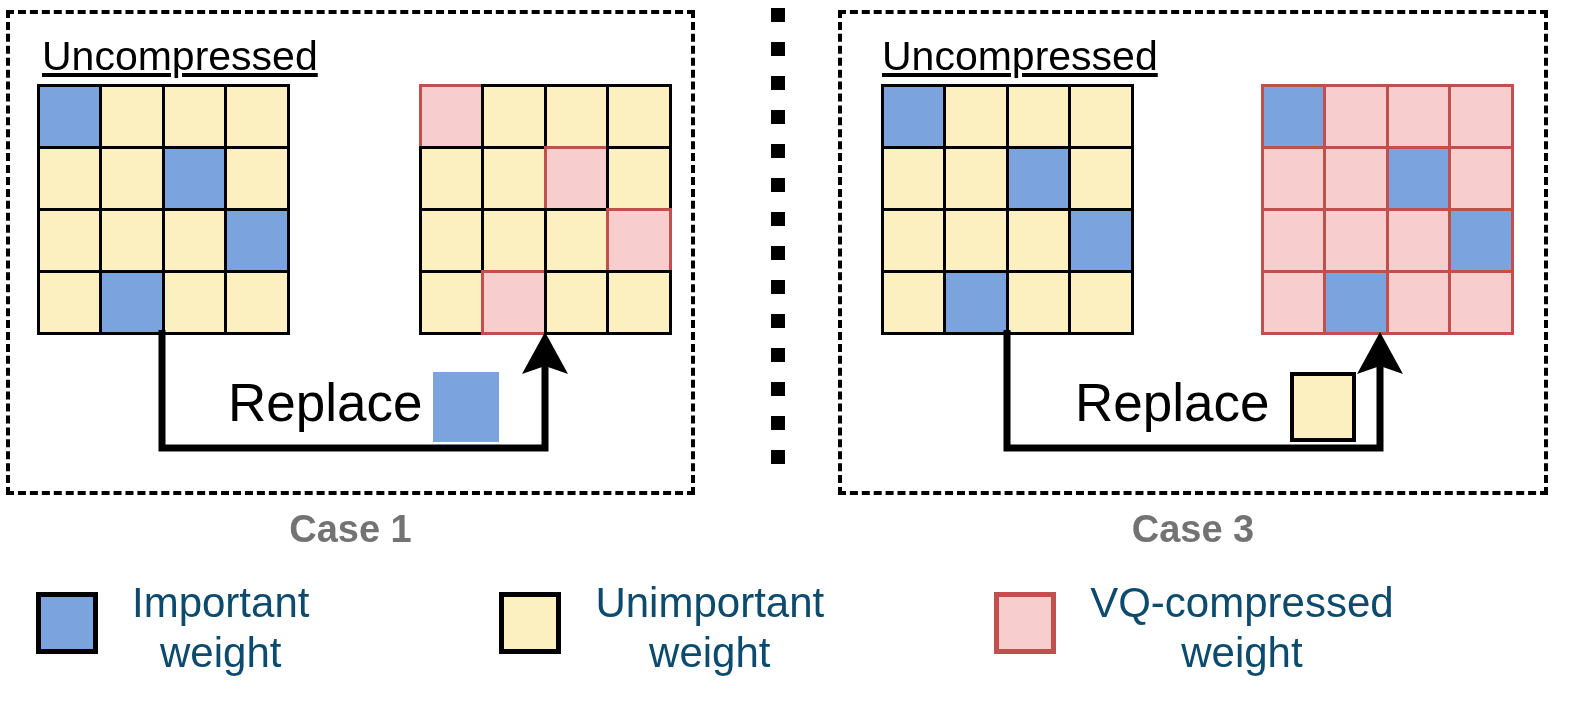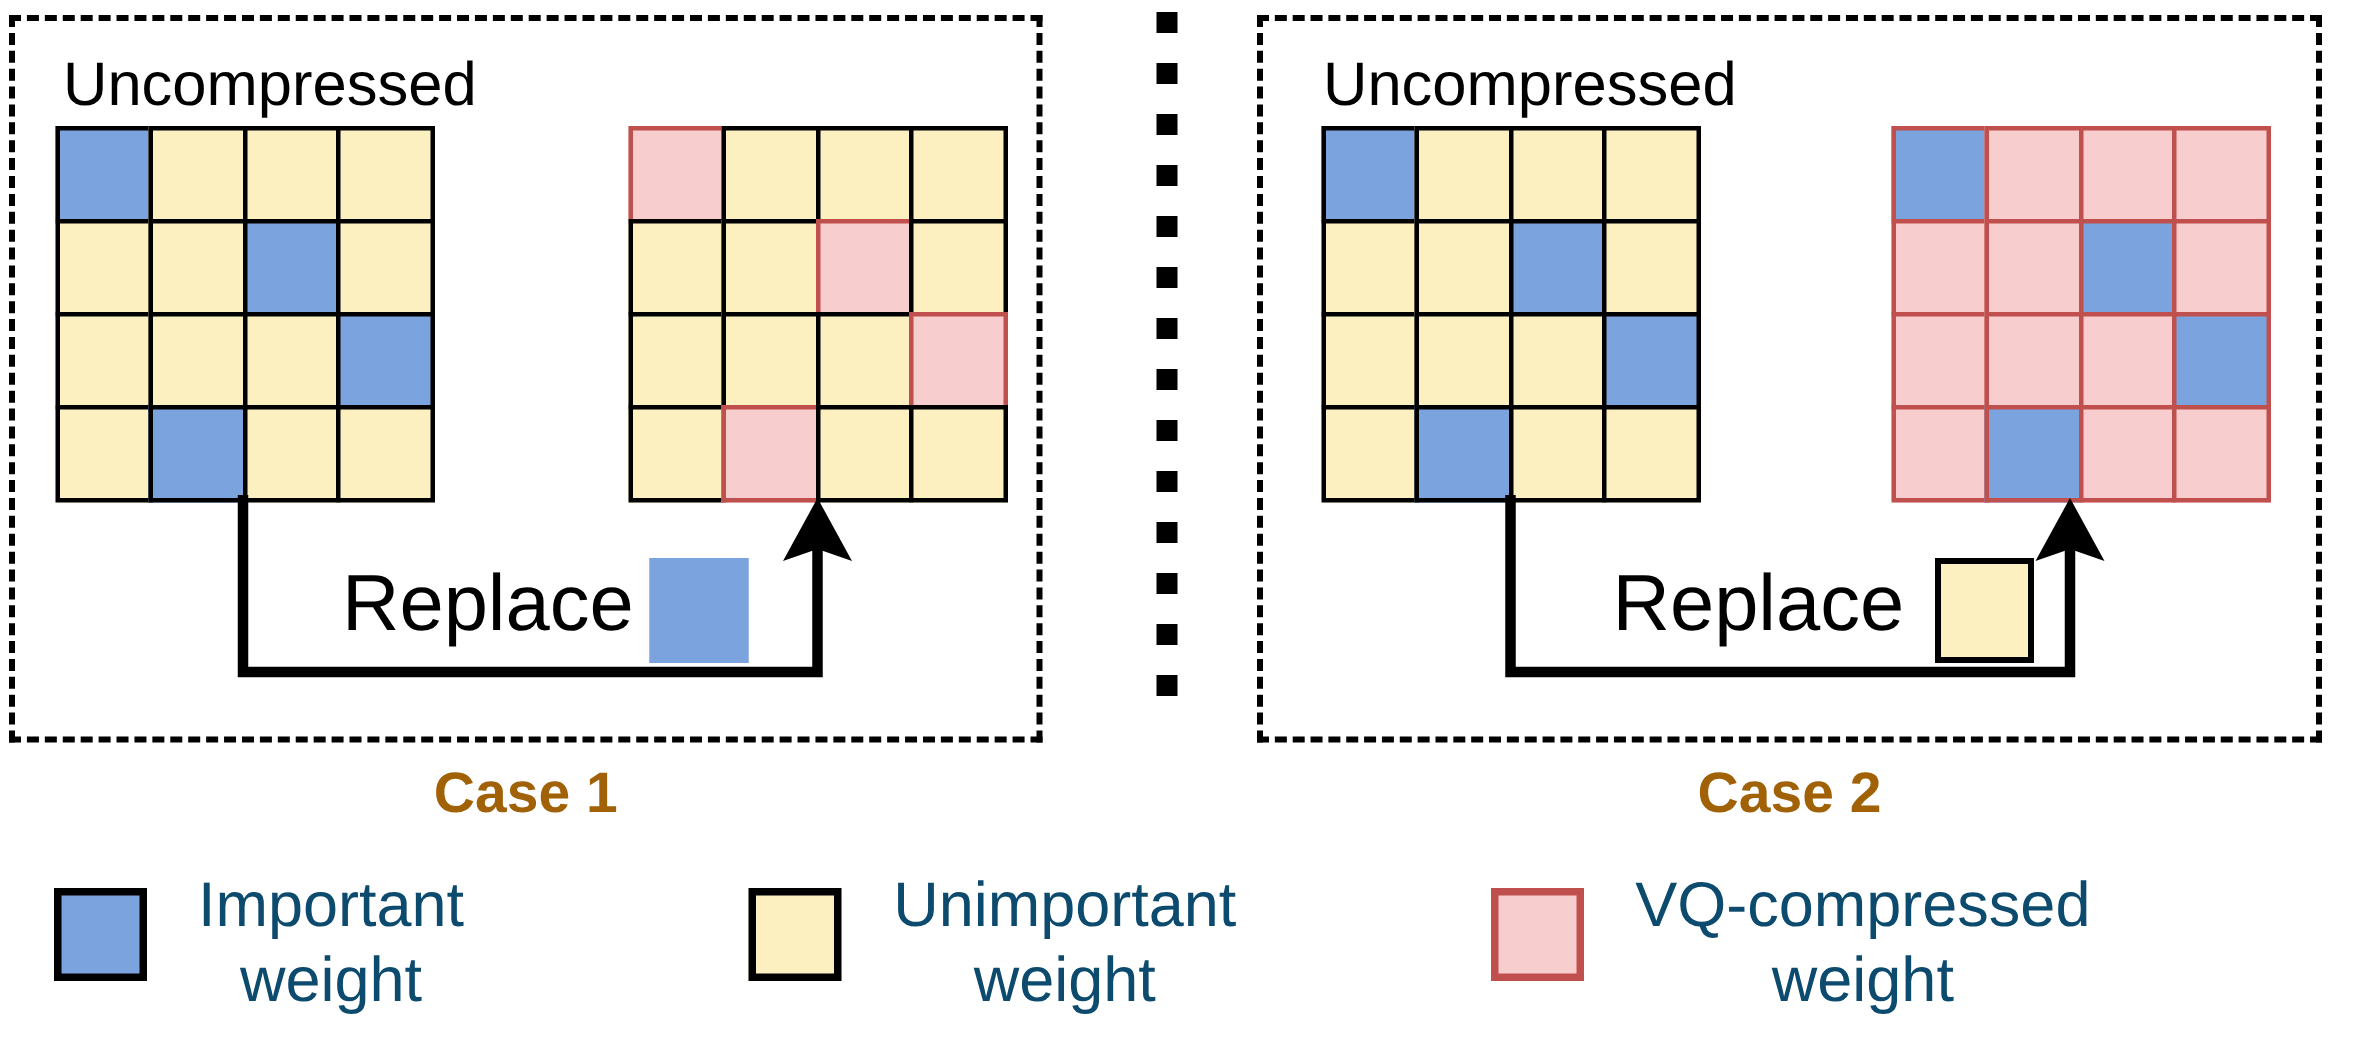--- a/index.html
+++ b/index.html
@@ -19,20 +19,21 @@
   }
   #panel-case1{left:6px;top:10px;width:689px;height:485px;}
   #panel-case2{left:838px;top:10px;width:710px;height:485px;}
 
   .panel-title{
     position:absolute;
     font-size:41px;
     line-height:44px;
     color:#000;
     white-space:nowrap;
+    text-decoration:underline;
   }
   #title-case1{left:32px;top:20px;}
   #title-case2{left:40px;top:20px;}
 
   
   #divider{
     position:absolute;left:771px;top:8px;width:14px;height:480px;
   }
   #divider i{
     position:absolute;left:0;width:14px;height:14px;background:#000;display:block;
@@ -76,21 +77,21 @@
 
   .replace-swatch{
     position:absolute;width:66px;height:70px;box-sizing:border-box;
   }
   #replace-swatch-c1{left:433px;top:372px;background:#7ba3de;border:3px solid #7ba3de;}
   #replace-swatch-c2{left:1290px;top:372px;background:#fcefc0;border:4px solid #000;}
 
   
   .case-caption{
     position:absolute;
-    font-size:38px;font-weight:bold;color:#a16207;
+    font-size:38px;font-weight:bold;color:#737373;
     text-align:center;white-space:nowrap;
   }
   #caption-case1{left:6px;top:508px;width:689px;}
   #caption-case2{left:838px;top:508px;width:710px;}
 
   
   #legend{
     position:absolute;left:0;top:578px;width:1578px;height:126px;
     display:flex;align-items:flex-start;
   }
@@ -235,21 +236,21 @@
 
   <svg class="arrow-svg" id="arrow-c2" viewBox="0 0 420 130">
     <path d="M 22 0 L 22 118 L 395 118 L 395 32" stroke="#000" stroke-width="7" fill="none"></path>
     <polygon points="395,2 372,44 395,36 418,44" fill="#000"></polygon>
   </svg>
 
   <div class="replace-label" id="replace-label-c2">Replace</div>
 
   <div class="replace-swatch" id="replace-swatch-c2"></div>
 
-  <div class="case-caption" id="caption-case2">Case 2</div>
+  <div class="case-caption" id="caption-case2">Case 3</div>
 
   <div id="legend">
     <div class="legend-item" id="legend-item-0">
       <div class="legend-swatch blue"></div>
       <div class="legend-text">Important
 weight</div>
     </div>
     <div class="legend-item" id="legend-item-1">
       <div class="legend-swatch yellow"></div>
       <div class="legend-text">Unimportant

